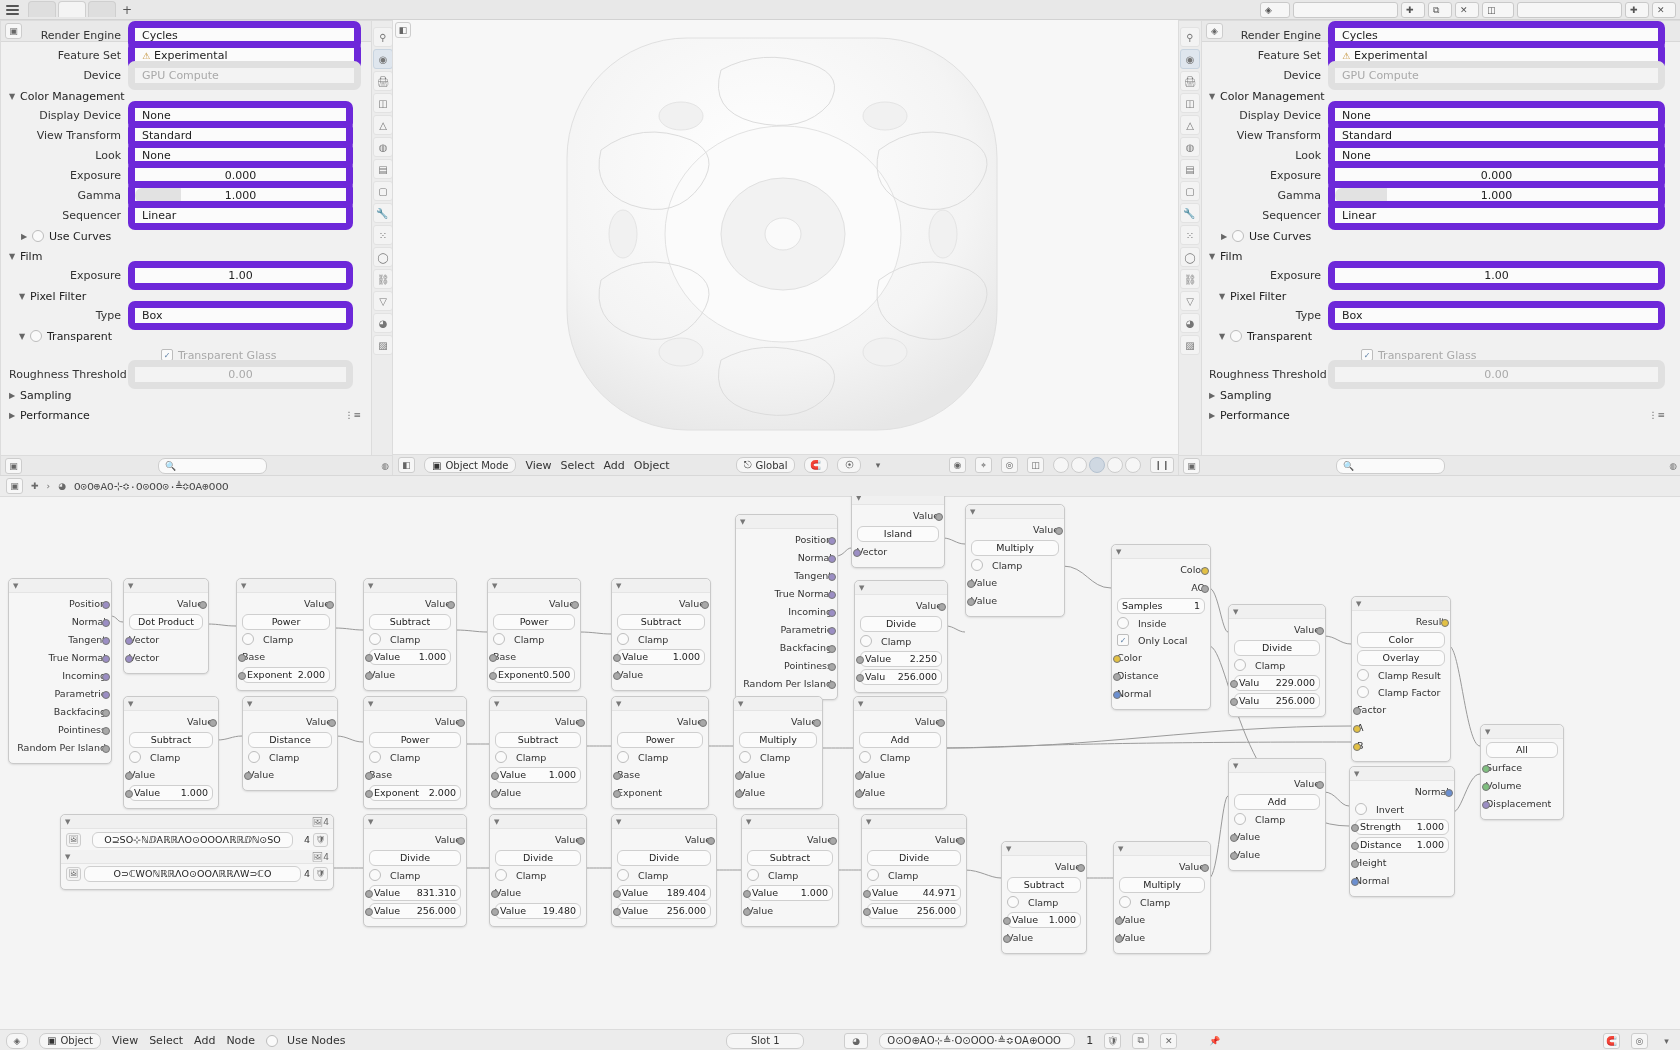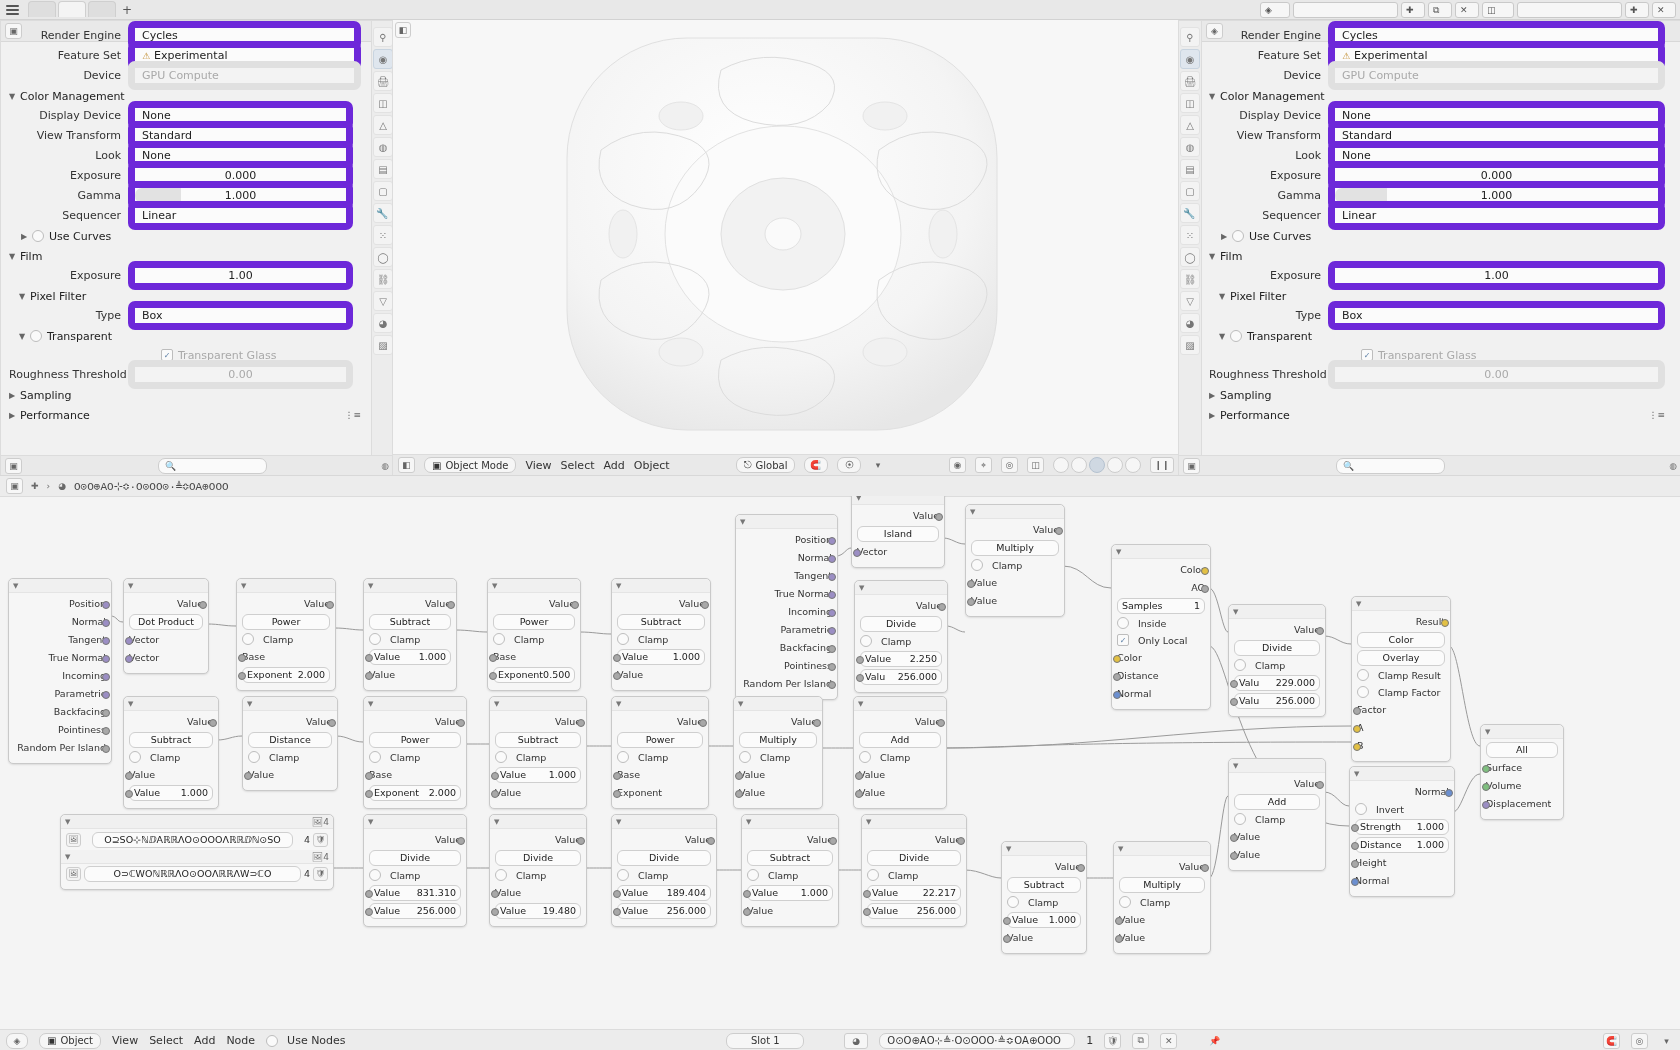--- a/index.html
+++ b/index.html
@@ -1372,21 +1372,21 @@
               <div class="nfield">Divide</div>
             </div>
           <div class="nchk">
               <span class="circ"></span>
               <span>Clamp</span>
             </div>
           <div class="nrow">
               <span class="sock l s-gray"></span>
               <div class="nfield lbl-left">
                 <span>Value</span>
-                <span>22.217</span>
+                <span>44.971</span>
               </div>
             </div>
           <div class="nrow">
               <span class="sock l s-gray"></span>
               <div class="nfield lbl-left">
                 <span>Value</span>
                 <span>256.000</span>
               </div>
             </div>
         </div>

